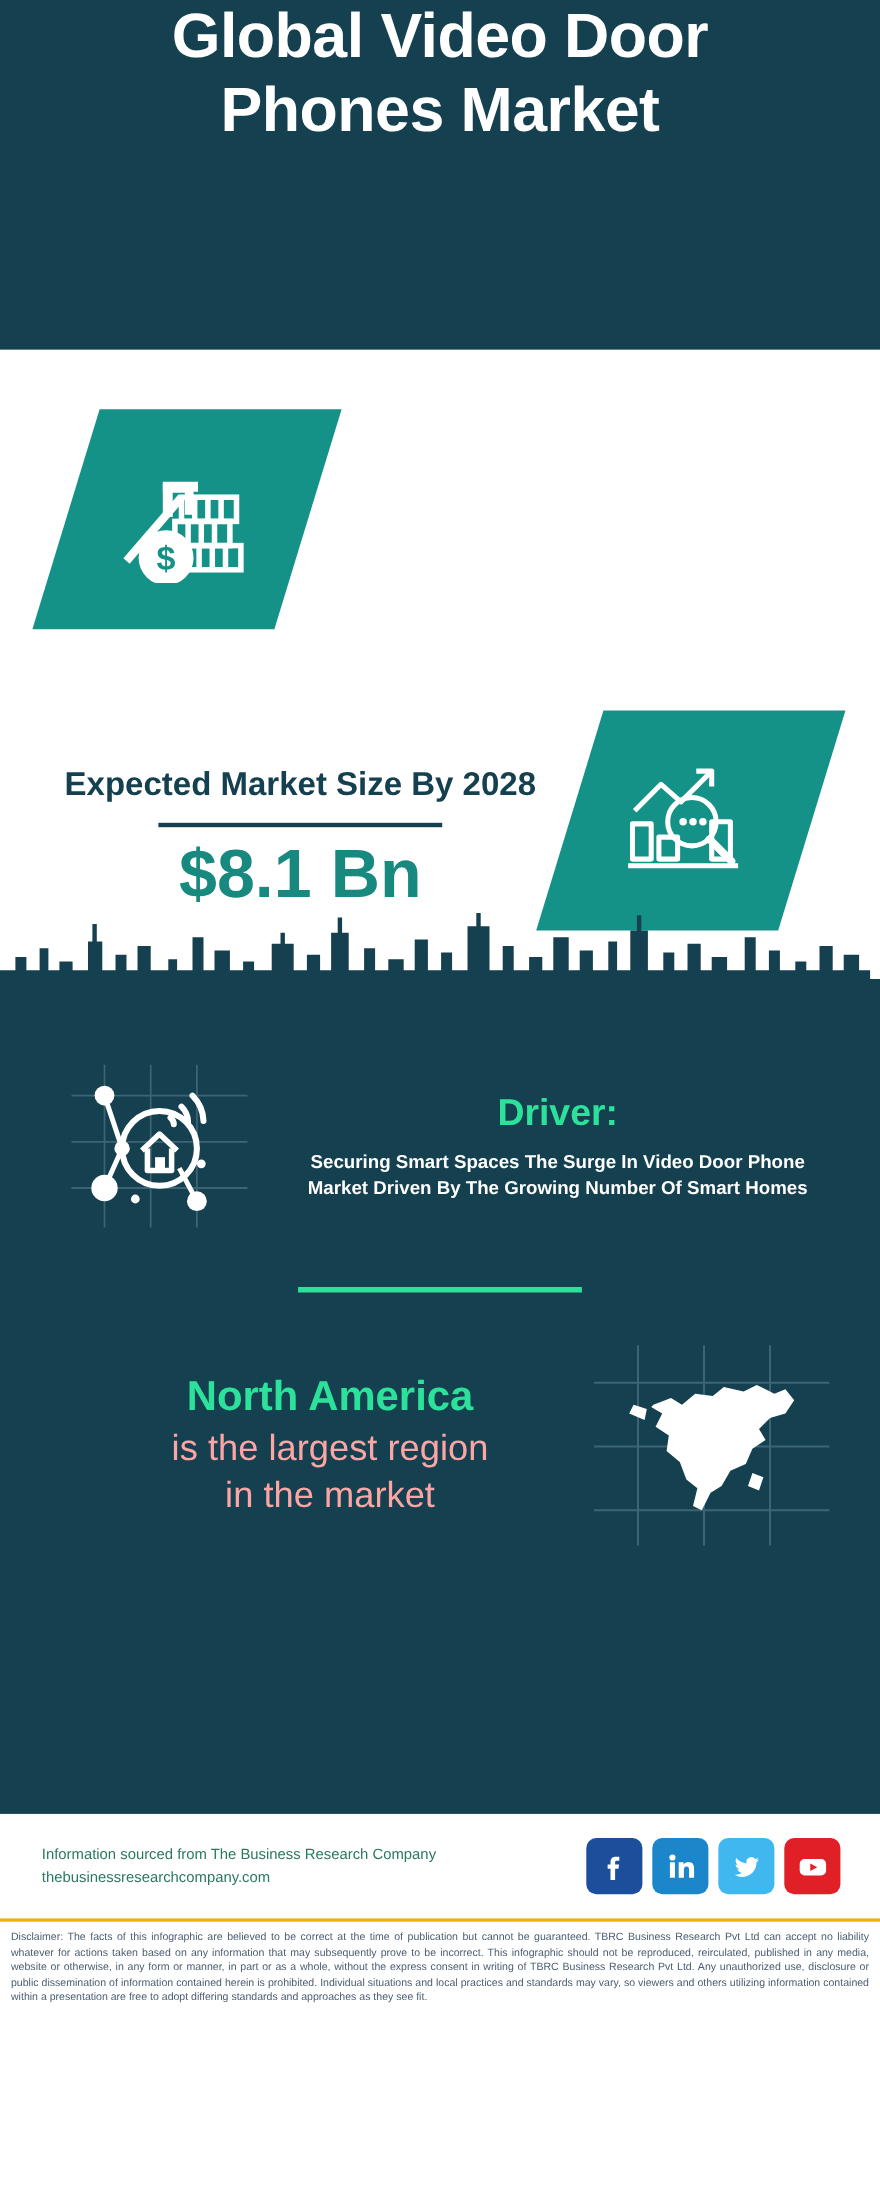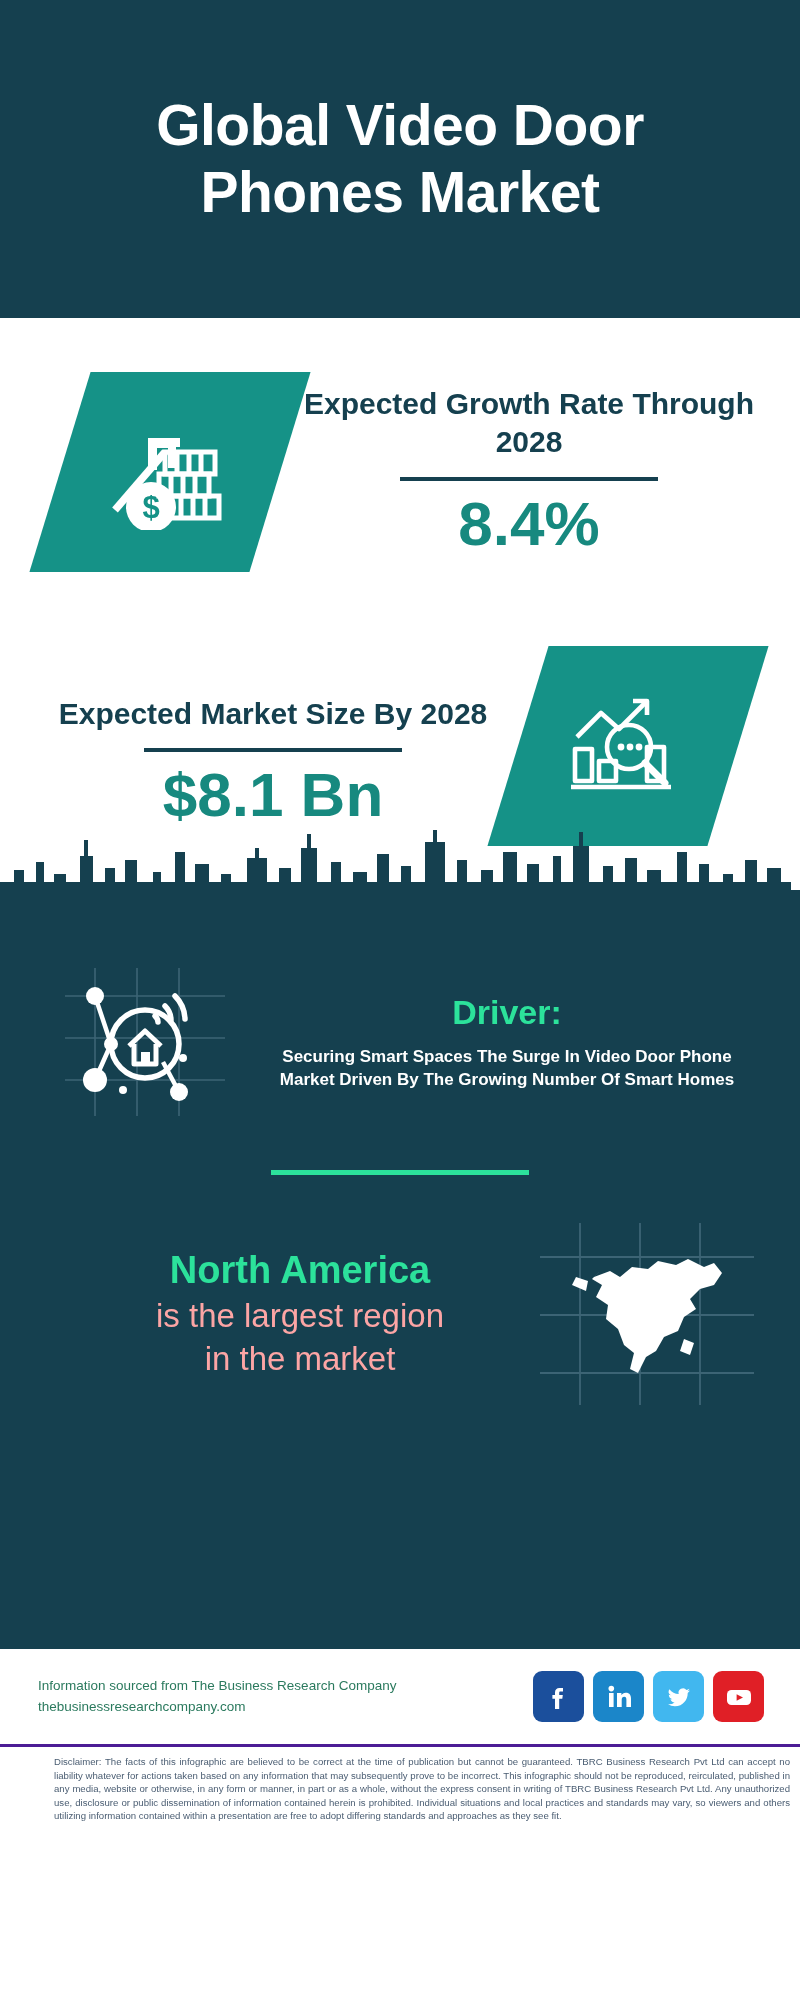--- a/index.html
+++ b/index.html
@@ -10,21 +10,21 @@
     overflow:hidden;
     position:relative;
   }
   .page { width:800px; height:2000px; position:relative; background:#fff; }
 
   
   .header {
     background:#15404f;
     height:318px;
     display:flex;
-    align-items:center;
+    align-items:flex-start;
     justify-content:center;
     padding:0 72px;
   }
   .header h1 {
     color:#ffffff;
     font-size:57px;
     line-height:1.18;
     font-weight:bold;
     text-align:center;
     letter-spacing:-0.5px;
@@ -139,21 +139,21 @@
   }
   .region-map { flex:0 0 230px; display:flex; justify-content:center; }
 
   
   .footer {
     height:98px;
     background:#fff;
     display:flex;
     align-items:center;
     padding:0 36px 0 38px;
-    border-bottom:3px solid #4c1d95;
+    border-bottom:3px solid #eab308;
   }
   .source { flex:1; }
   .source div {
     color:#2b7a5e;
     font-size:13.5px;
     line-height:1.55;
   }
   .socials { display:flex; gap:9px; align-items:center; }
   .sicon {
     width:51px; height:51px;
@@ -164,21 +164,20 @@
   .s-li { background:#1b86c9; }
   .s-tw { background:#41b7ef; }
   .s-yt { background:#e01f26; }
 
   .disclaimer {
     padding:8px 10px 0 10px;
     color:#4a5d72;
     font-size:9.6px;
     line-height:1.42;
     text-align:justify;
-    margin-left:44px;
   }
 </style>
 </head>
 <body>
 
 <div class="page">
 
   <div class="header">
     <h1>Global Video Door Phones Market</h1>
   </div>
@@ -198,25 +197,20 @@
           <g fill="none" stroke="#ffffff" stroke-width="5">
             <rect x="58" y="38" width="50" height="22"></rect>
             <rect x="52" y="60" width="50" height="22"></rect>
             <rect x="62" y="82" width="50" height="22"></rect>
             <path d="M70 38 v22 M82 38 v22 M94 38 v22"></path>
             <path d="M64 60 v22 M76 60 v22 M88 60 v22"></path>
             <path d="M74 82 v22 M86 82 v22 M98 82 v22"></path>
           </g>
         </svg>
       </div>
-      <div class="stat-text">
-        <div class="stat-label">Expected Growth Rate Through 2028</div>
-        <div class="stat-rule"></div>
-        <div class="stat-value">8.4%</div>
-      </div>
     </div>
 
     <div class="stat-row size">
       <div class="stat-text">
         <div class="stat-label">Expected Market Size By 2028</div>
         <div class="stat-rule"></div>
         <div class="stat-value">$8.1 Bn</div>
       </div>
       <div class="para">
         <svg width="122" height="110" viewBox="0 0 122 110">

